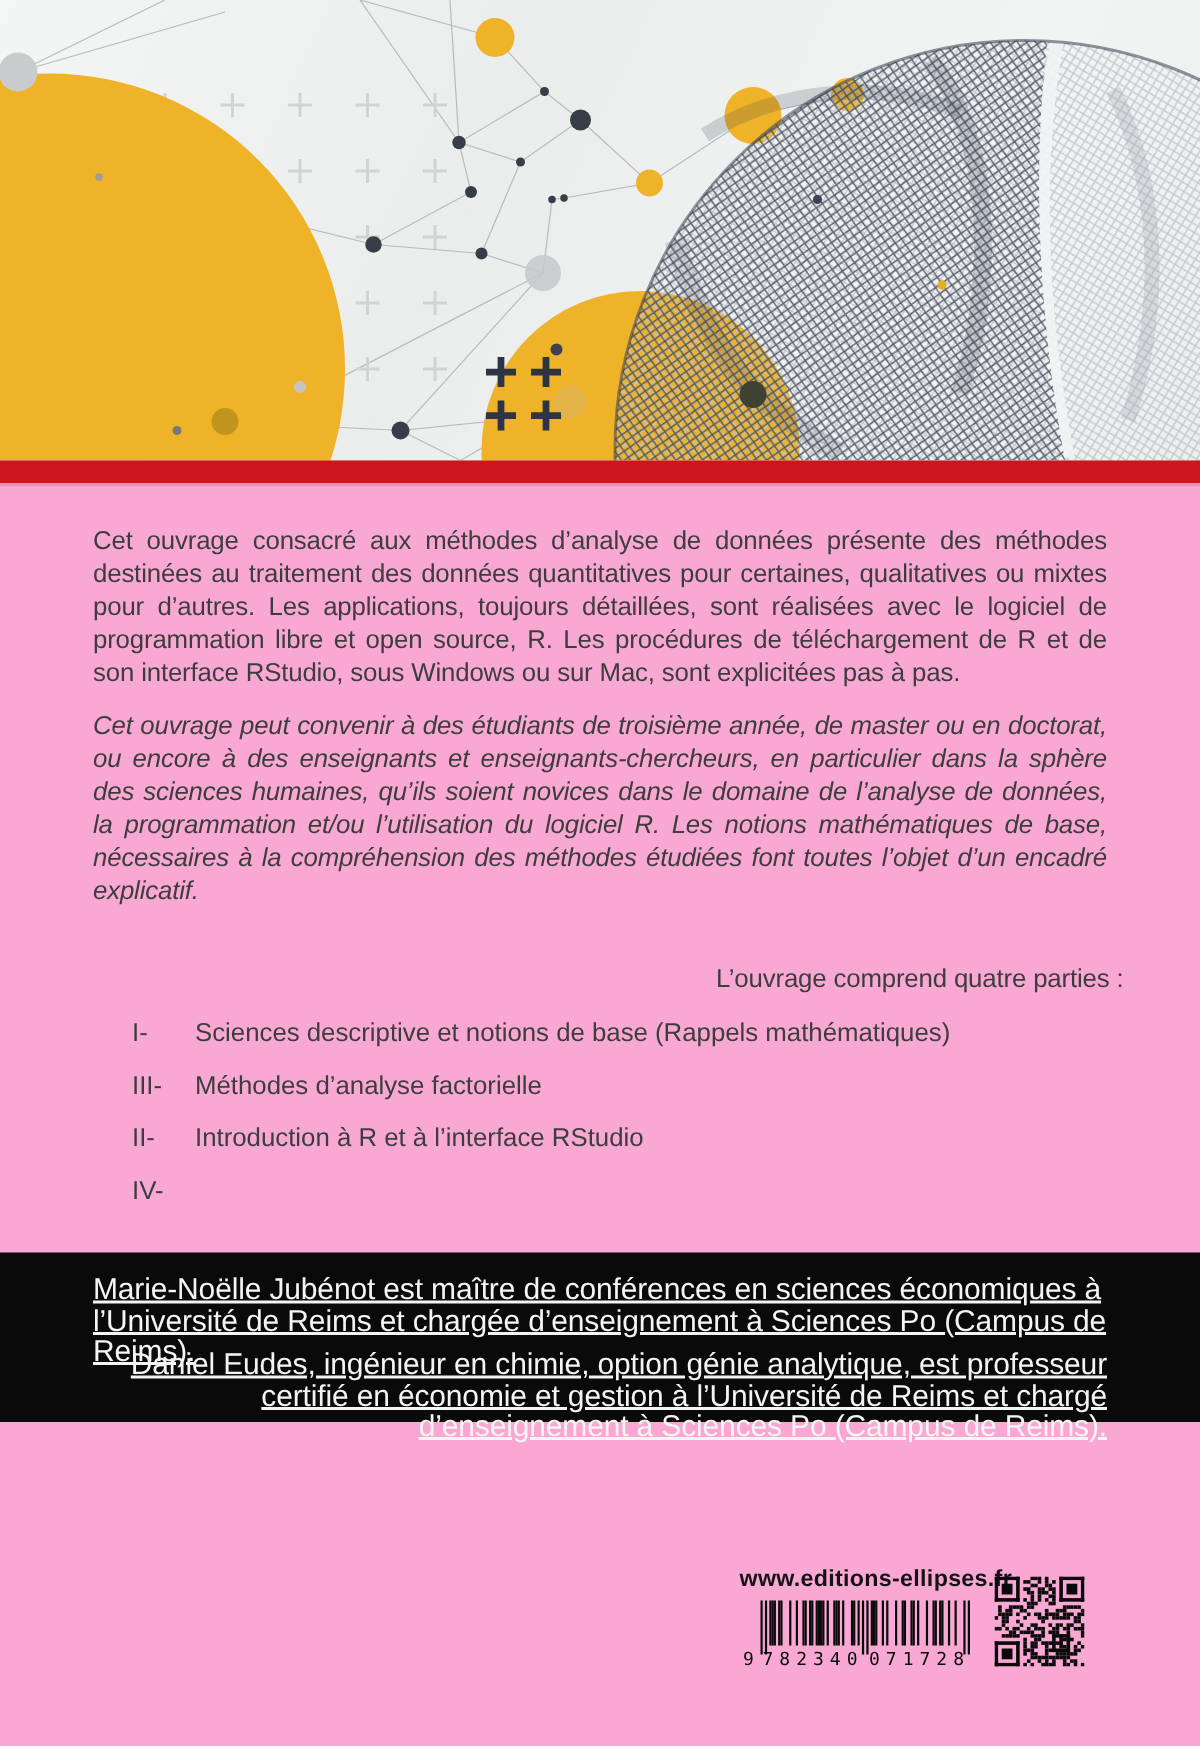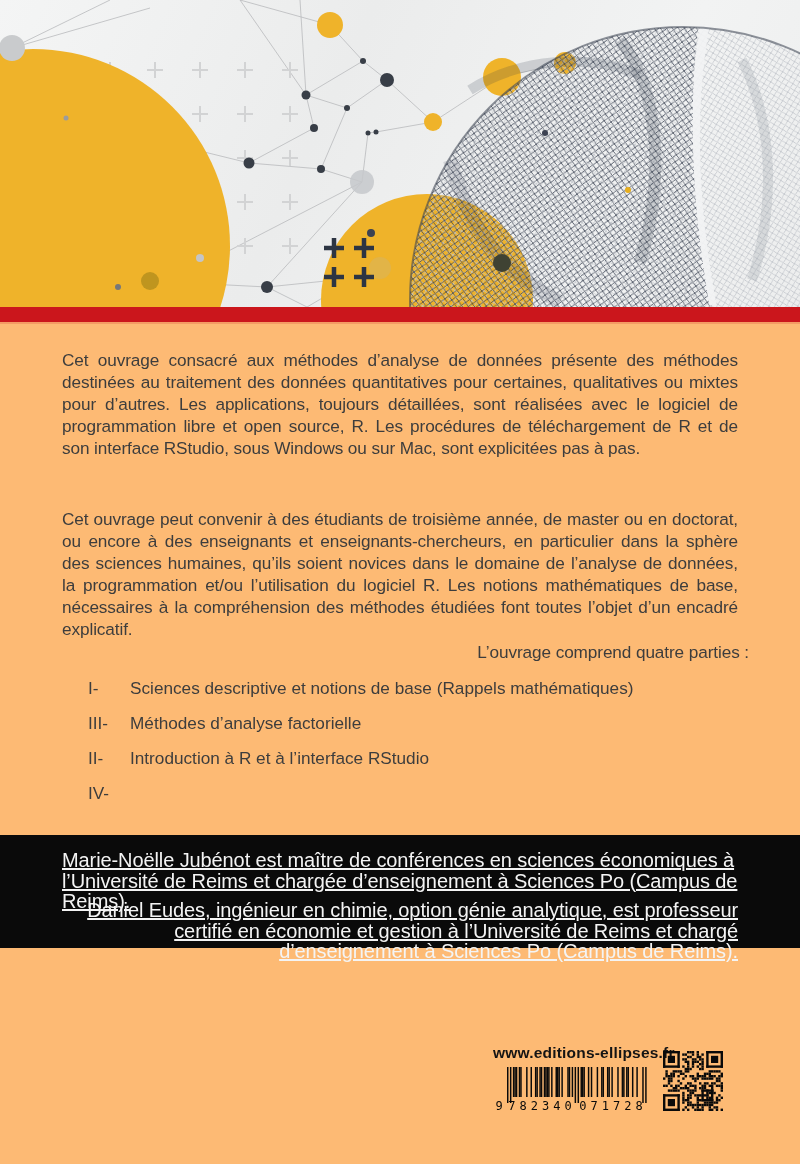--- a/index.html
+++ b/index.html
@@ -1,29 +1,29 @@
 <!DOCTYPE html>
 <html><head>
 <meta charset="utf-8">
 <style>
   html,body{margin:0;padding:0;background:#ffffff;}
-  .page{position:relative;width:800px;height:1164px;background:#fdba74;overflow:hidden;
+  .page{position:relative;width:800px;height:1164px;background:#f9a8d4;overflow:hidden;
         font-family:"Liberation Sans","DejaVu Sans",sans-serif;}
   
   .header{position:absolute;top:0;left:0;width:800px;height:307px;
           background:linear-gradient(115deg,#f4f5f5 0%,#ebecec 40%,#f2f3f3 75%,#edeeee 100%);}
   .header svg{position:absolute;top:0;left:0;}
   .red-stripe{position:absolute;top:307px;left:0;width:800px;height:15px;background:#cb161c;}
   .red-stripe::after{content:"";position:absolute;top:15px;left:0;width:800px;height:2px;
           background:rgba(203,22,28,0.18);}
   
   .synopsis p{position:absolute;left:62px;width:676px;margin:0;
           font-size:17.2px;line-height:22px;color:#3d3d3d;text-align:justify;letter-spacing:-0.1px;}
   #p1{top:349px;}
-  #p2{top:508px;}
+  #p2{top:472px;font-style:italic;}
   #intro{top:641px;text-align:right;margin-left:11px;}
   .parts{position:absolute;top:677px;left:88px;width:650px;}
   .part{display:flex;margin-bottom:13px;font-size:17.2px;line-height:22px;color:#3d3d3d;}
   .part .numeral{width:42px;flex:0 0 42px;}
   
   .band{position:absolute;top:835px;left:0;width:800px;height:113px;background:#0a0a0a;}
   .band .bio{position:absolute;left:62px;width:676px;margin:0;
           font-size:20px;line-height:20.5px;color:#f4f4f4;letter-spacing:-0.1px;text-decoration:underline;}
   #bio1{top:15px;}
   #bio2{top:65px;text-align:right;}

